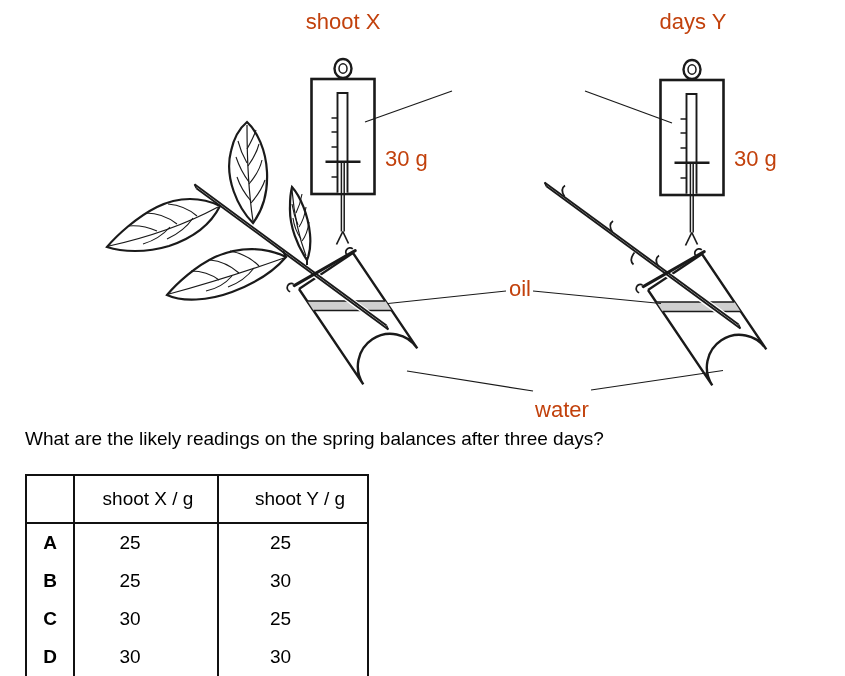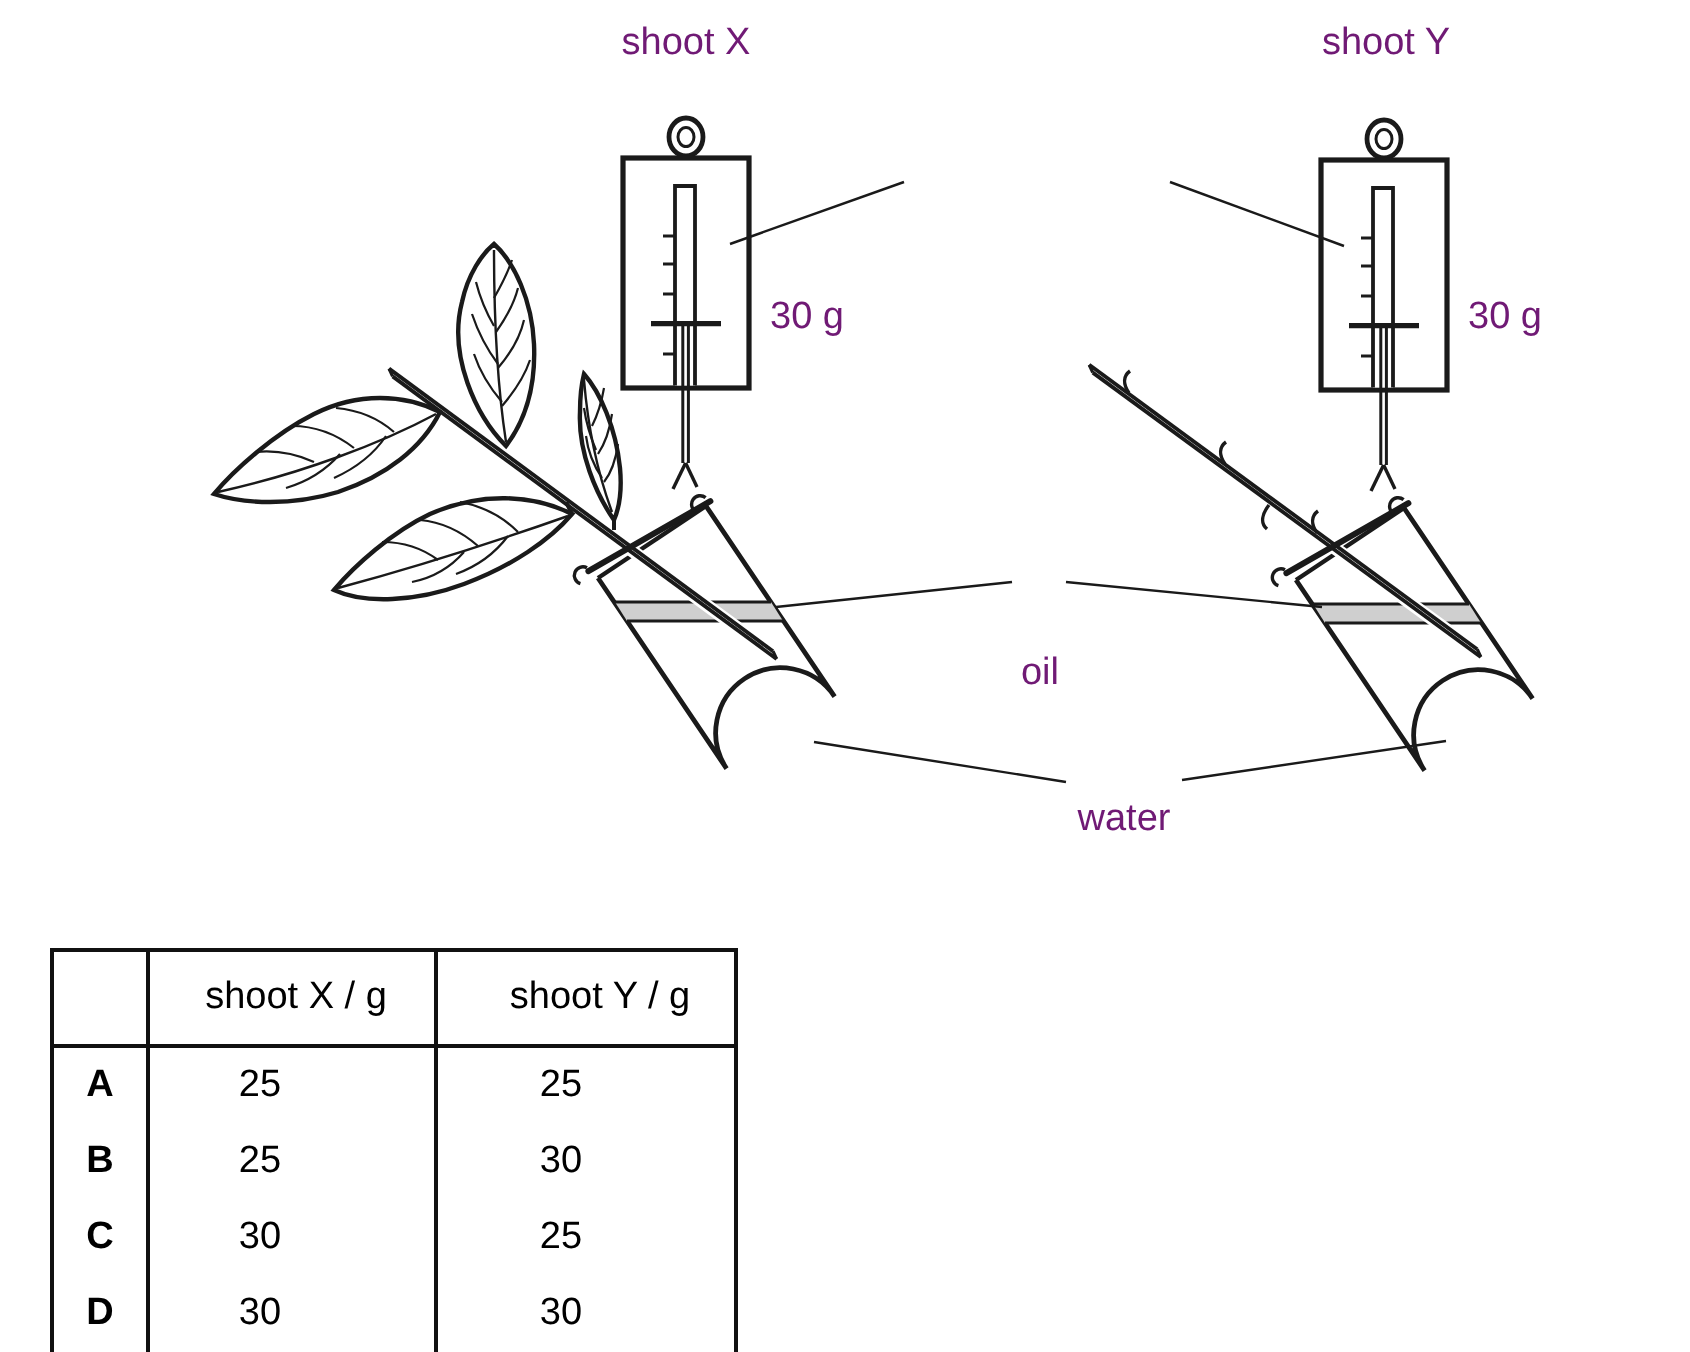--- a/index.html
+++ b/index.html
@@ -2,21 +2,21 @@
 <html><head>
 <meta charset="utf-8">
 <style>
   html,body { margin:0; padding:0; background:#fff; }
   .stage {
     position:relative; width:845px; height:676px; background:#fff;
     font-family:"Liberation Sans","DejaVu Sans",sans-serif; color:#000; overflow:hidden;
   }
   .stage svg { position:absolute; left:0; top:0; }
   .fig-label {
-    position:absolute; font-size:19px; line-height:19px; white-space:nowrap; color:#701a75;
+    position:absolute; font-size:22px; line-height:19px; white-space:nowrap; color:#c2410c;
   }
   .centered { transform:translateX(-50%); }
   .question {
     position:absolute; left:25px; top:428px; font-size:19px; line-height:22px; white-space:nowrap;
   }
   table.answer-table {
     position:absolute; left:25px; top:474px;
     border-collapse:collapse; border:2px solid #111;
     font-size:19px; table-layout:fixed;
   }
@@ -163,26 +163,27 @@
       <path d="M452,91 L365,122"></path>
       <path d="M585,91 L672,123"></path>
       <path d="M506,291 L388,303.5"></path>
       <path d="M533,291 L661,303.5"></path>
       <path d="M533,391 L407,371"></path>
       <path d="M591,390 L723,370.5"></path>
     </g>
   </svg>
 
   <div class="fig-label centered" style="left:343px; top:12px;">shoot X</div>
-  <div class="fig-label centered" style="left:693px; top:12px;">shoot Y</div>
+  <div class="fig-label centered" style="left:693px; top:12px;">days Y</div>
   <div class="fig-label" style="left:385px; top:149px;">30 g</div>
   <div class="fig-label" style="left:734px; top:149px;">30 g</div>
-  <div class="fig-label centered" style="left:520px; top:279px;margin-top:48px;">oil</div>
+  <div class="fig-label centered" style="left:520px; top:279px;">oil</div>
   <div class="fig-label centered" style="left:562px; top:380px;margin-top:20px;">water</div>
 
+  <div class="question">What are the likely readings on the spring balances after three days?</div>
 
   <table class="answer-table">
     <colgroup>
         <col class="c1">
         <col class="c2">
         <col class="c3">
       </colgroup>
     <thead>
       <tr>
         <th></th>

